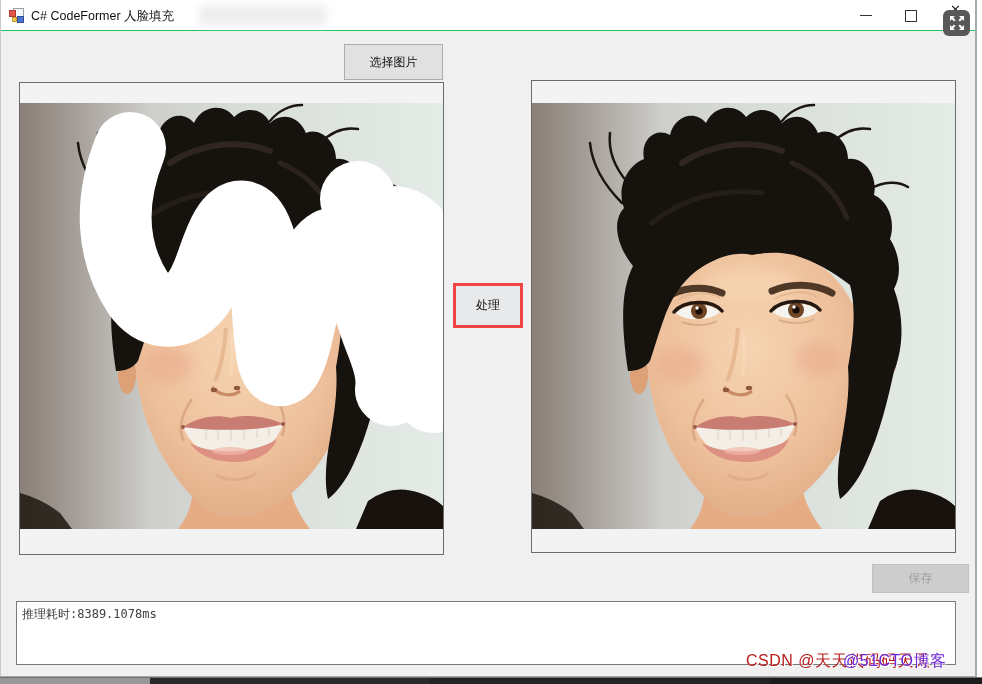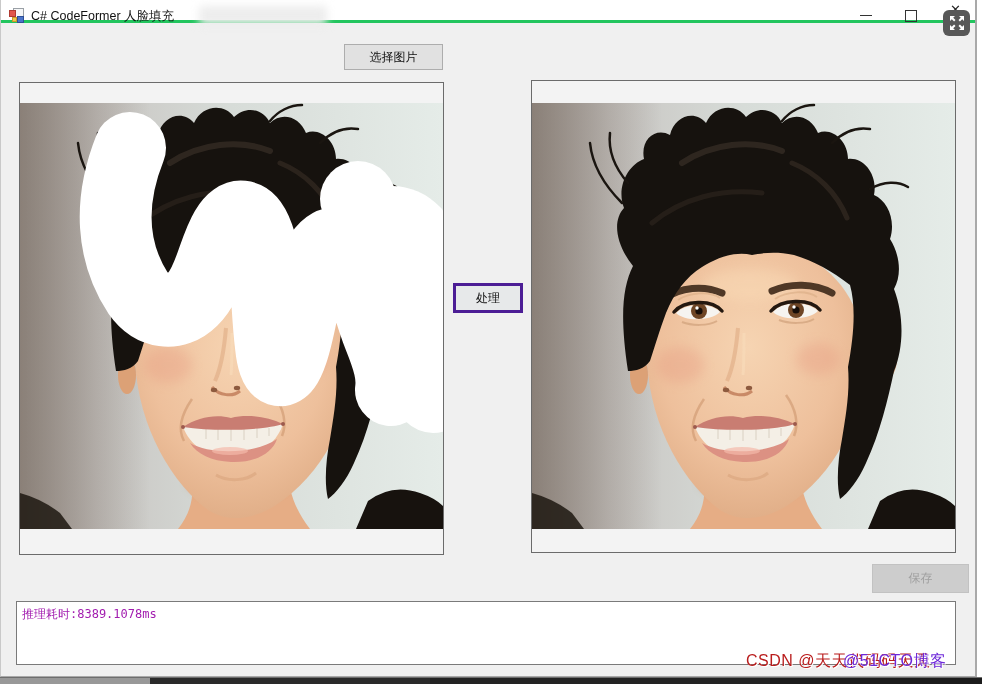--- a/index.html
+++ b/index.html
@@ -8,22 +8,22 @@
     font-family:"Liberation Sans","DejaVu Sans",sans-serif;
     background:#ffffff;
   }
   
   #window{
     position:absolute;left:0;top:0;width:977px;height:677px;
     box-sizing:border-box;background:#f0f0f0;
     border-right:2px solid #a9a9a9;border-bottom:1px solid #a9a9a9;border-left:1px solid #c9c9c9;
   }
   .titlebar{
-    position:absolute;left:0;top:0;width:100%;height:23px;
-    background:#ffffff;border-bottom:3px solid #22c55e;box-sizing:border-box;
+    position:absolute;left:0;top:0;width:100%;height:31px;
+    background:#ffffff;border-bottom:1px solid #22c55e;box-sizing:border-box;
   }
   .app-icon{position:absolute;left:8px;top:8px;width:15px;height:15px;}
   .app-icon .pane{position:absolute;box-sizing:border-box;}
   .ic-frame{left:4px;top:0;width:11px;height:11px;border:1px solid #9aa0a6;background:#f5f6f7;}
   .ic-red{left:0;top:2px;width:7px;height:7px;background:#e2574c;border:1px solid #b03a31;}
   .ic-yellow{left:3px;top:9px;width:5px;height:5px;background:#f2c94c;border:1px solid #c79a2a;}
   .ic-blue{left:8px;top:8px;width:7px;height:7px;background:#4a74c9;border:1px solid #2f4f96;}
   .title-text{
     position:absolute;left:30px;top:8px;font-size:12.5px;color:#111;white-space:nowrap;
   }
@@ -41,36 +41,36 @@
   .overlay-badge{
     position:absolute;left:942px;top:10px;width:27px;height:26px;border-radius:6px;
     background:#585858;display:flex;align-items:center;justify-content:center;
   }
   
   .win-btn{
     position:absolute;box-sizing:border-box;background:#e1e1e1;border:1px solid #adadad;
     font-size:12px;color:#111;display:flex;align-items:center;justify-content:center;
     font-family:inherit;padding:0;cursor:default;
   }
-  #btn-select{left:343px;top:44px;width:99px;height:26px;text-align:right;}
-  #btn-process{left:452px;top:283px;width:70px;height:30px;border:3px solid #4c1d95;background:#e7e9ea;}
+  #btn-select{left:343px;top:44px;width:99px;height:36px;text-align:right;}
+  #btn-process{left:452px;top:283px;width:70px;height:45px;border:3px solid #ef4444;background:#e7e9ea;}
   #btn-save{left:871px;top:564px;width:97px;height:29px;background:#cdcdcd;border:1px solid #c2c2c2;color:#9f9f9f;}
   .pic-panel{
     position:absolute;box-sizing:border-box;background:#f3f3f3;border:1px solid #6b6b6b;overflow:hidden;
   }
   #panel-left{left:18px;top:82px;width:425px;height:473px;}
   #panel-right{left:530px;top:80px;width:425px;height:473px;}
   .photo{position:absolute;left:0;width:423px;height:426px;display:block;}
   #photo-left{top:20px;}
   #photo-right{top:22px;}
   #status-box{
     position:absolute;left:15px;top:601px;width:940px;height:64px;box-sizing:border-box;
     background:#ffffff;border:1px solid #7a7a7a;
     font-family:"DejaVu Sans Mono","Liberation Mono",monospace;
-    font-size:12px;color:#a21caf;padding:4px 5px;overflow:hidden;
+    font-size:12px;color:#404040;padding:4px 5px;overflow:hidden;
   }
   .watermark{
     position:absolute;top:651px;font-size:16px;white-space:nowrap;pointer-events:none;
     color:#b91c1c;text-shadow:1px 1px 0 #ffffff;letter-spacing:0.5px;
   }
   #wm-csdn{left:746px;}
   #wm-51cto{left:843px;color:#6d28d9;}
   
   #taskbar-strip{position:absolute;left:0;top:677px;width:982px;height:7px;background:#6e6e6e;overflow:hidden;}
   #taskbar-strip .seg{position:absolute;top:1px;height:6px;}

